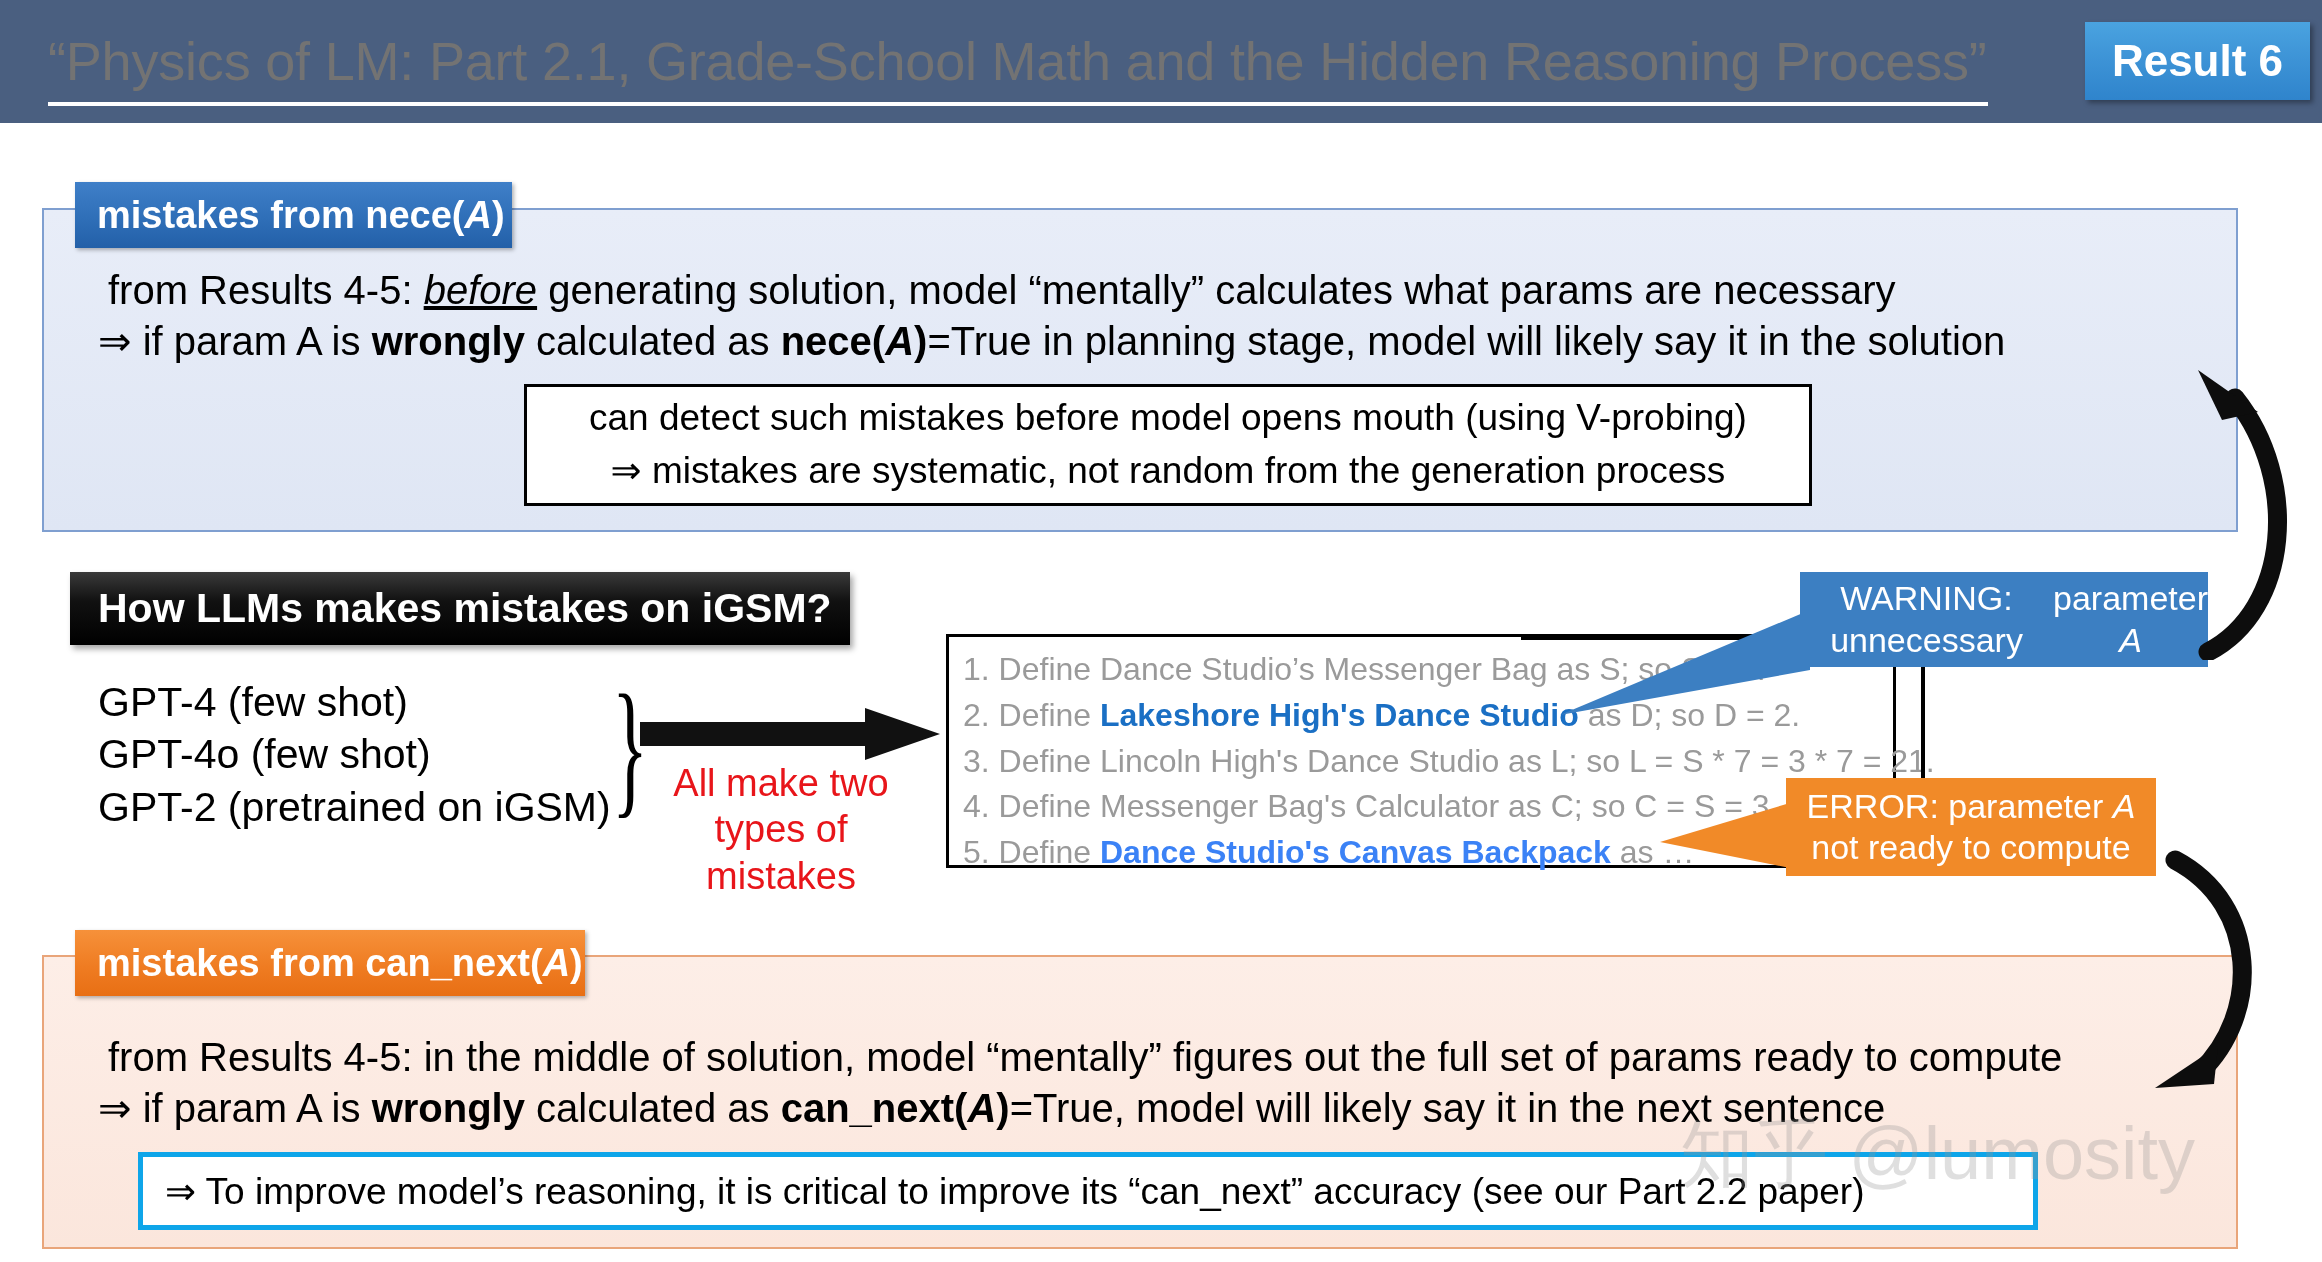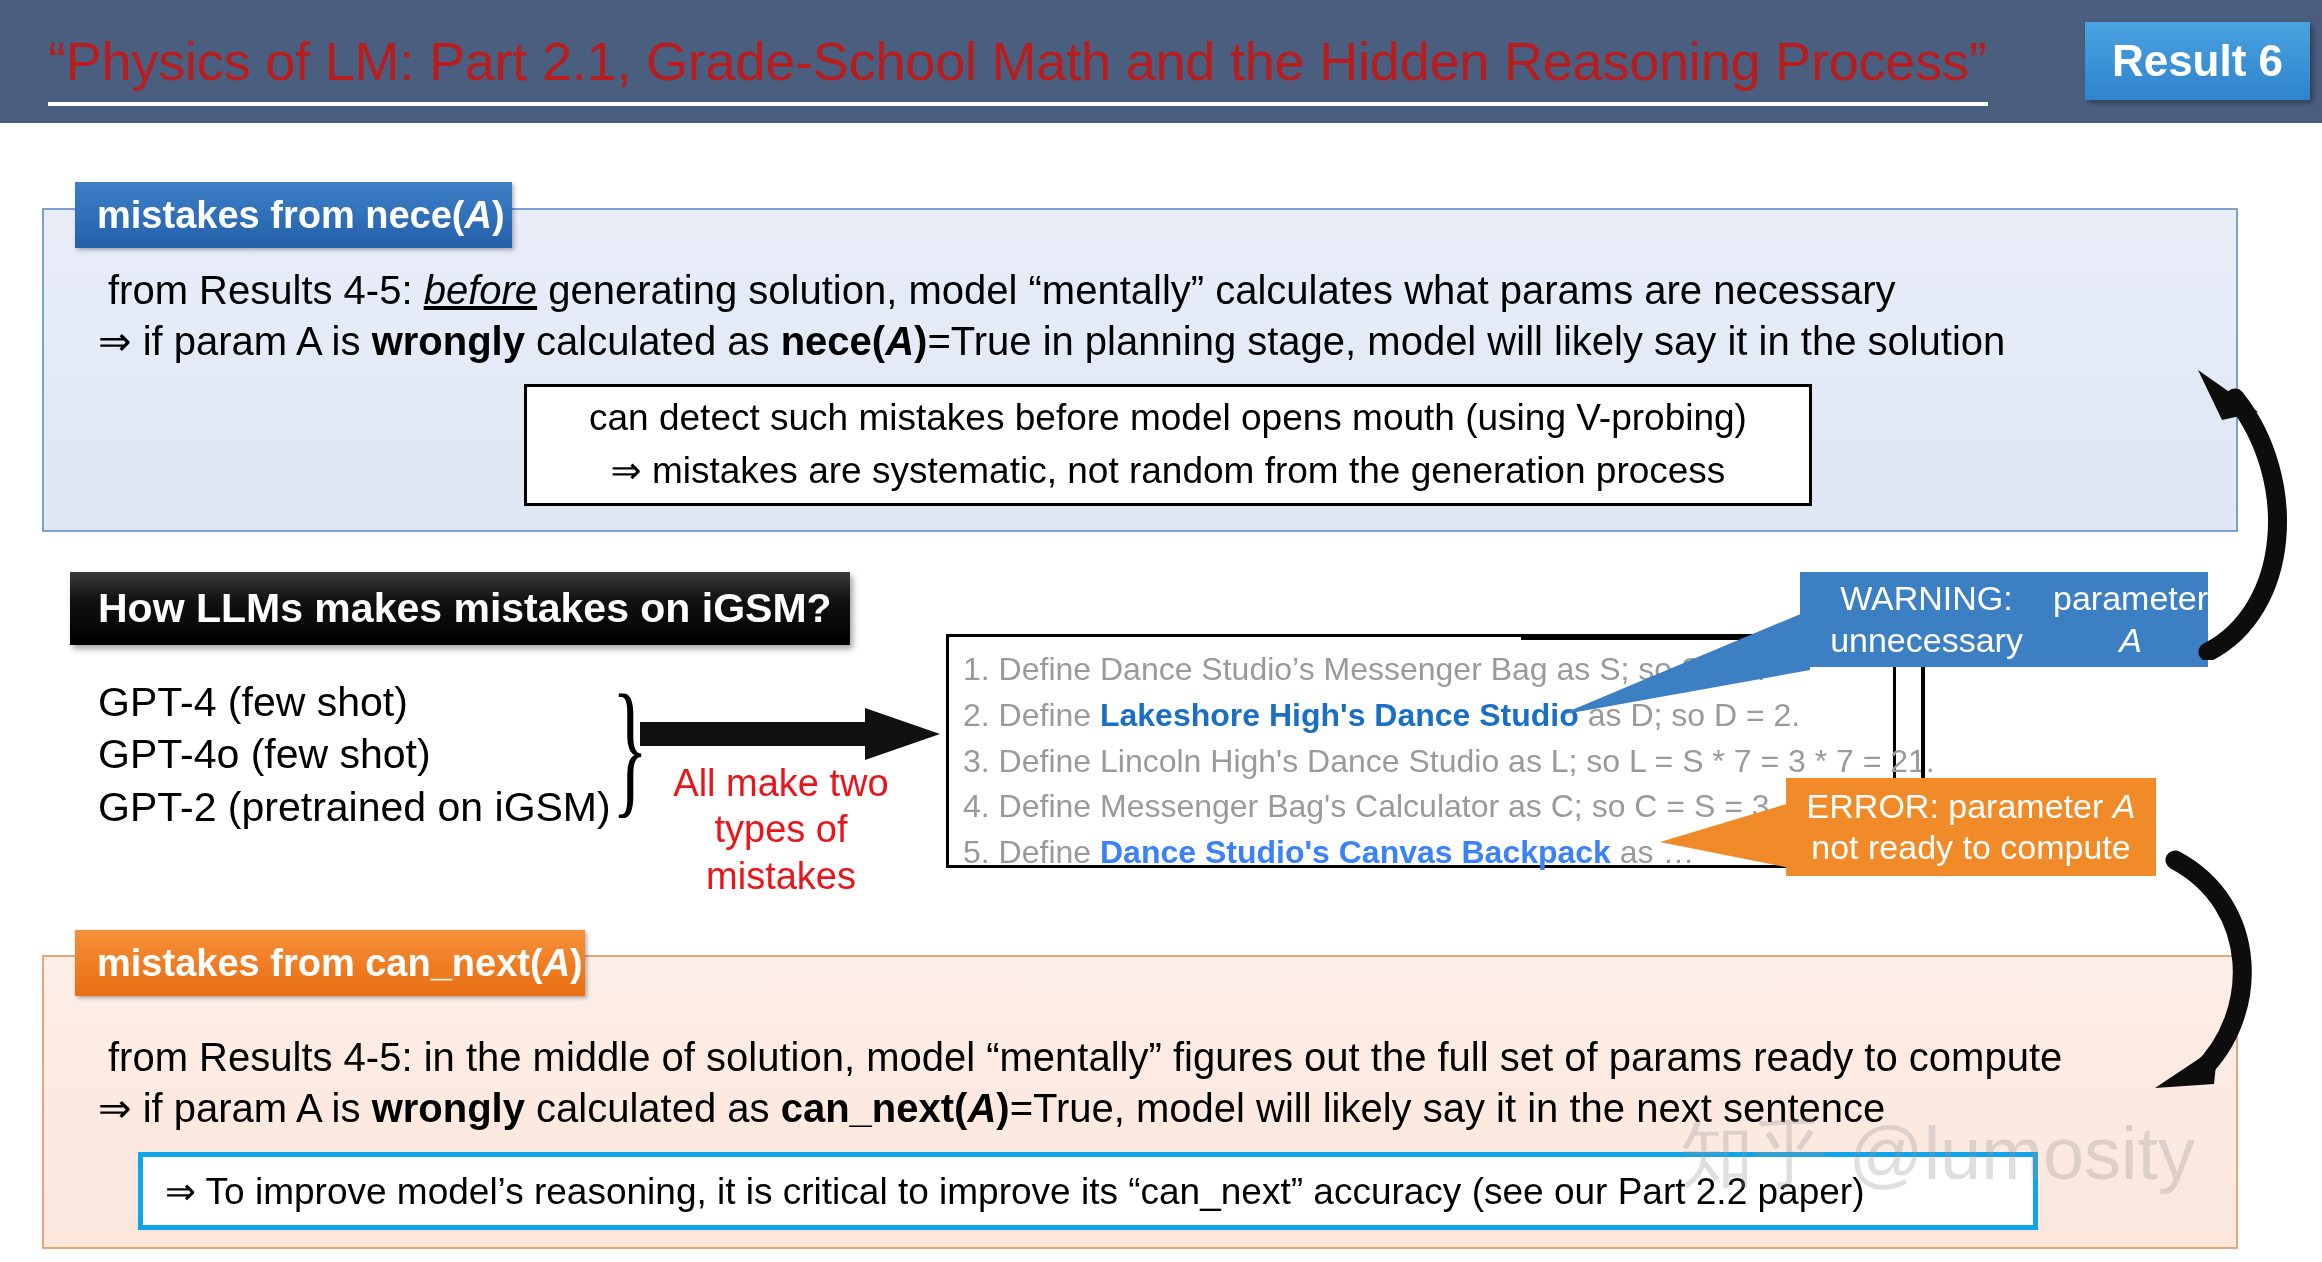--- a/index.html
+++ b/index.html
@@ -10,21 +10,21 @@
   }
   .abs{position:absolute;}
 
   
   #header-banner{
     left:0;top:0;width:2322px;height:123px;
     background:#4a5f80;
   }
   #header-title{
     left:48px;top:30px;width:1940px;
-    color:#b91c1c;font-size:54px;font-weight:400;
+    color:#737373;font-size:54px;font-weight:400;
     letter-spacing:-0.2px;
     border-bottom:4px solid #ffffff;
     padding-bottom:10px;
     white-space:nowrap;
   }
   #result-badge{
     left:2085px;top:22px;width:225px;height:78px;
     background:linear-gradient(180deg,#4aa3e0 0%,#3d93d6 48%,#2f84cc 100%);
     color:#ffffff;font-size:44px;font-weight:bold;
     display:flex;align-items:center;justify-content:center;

